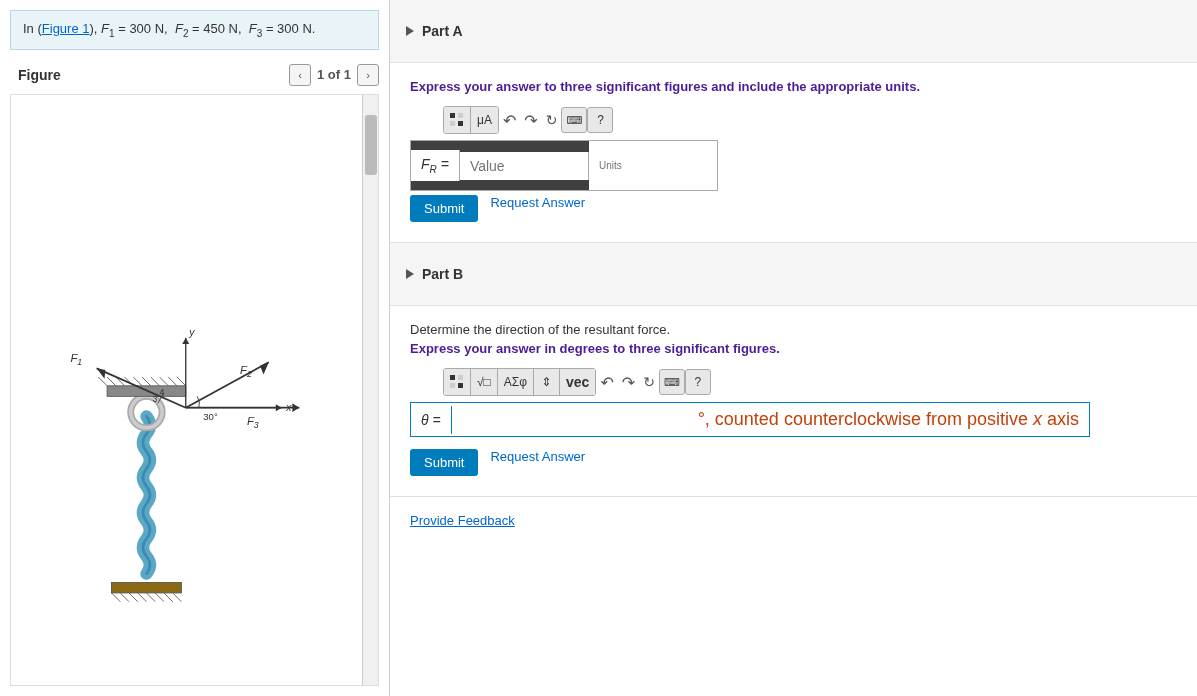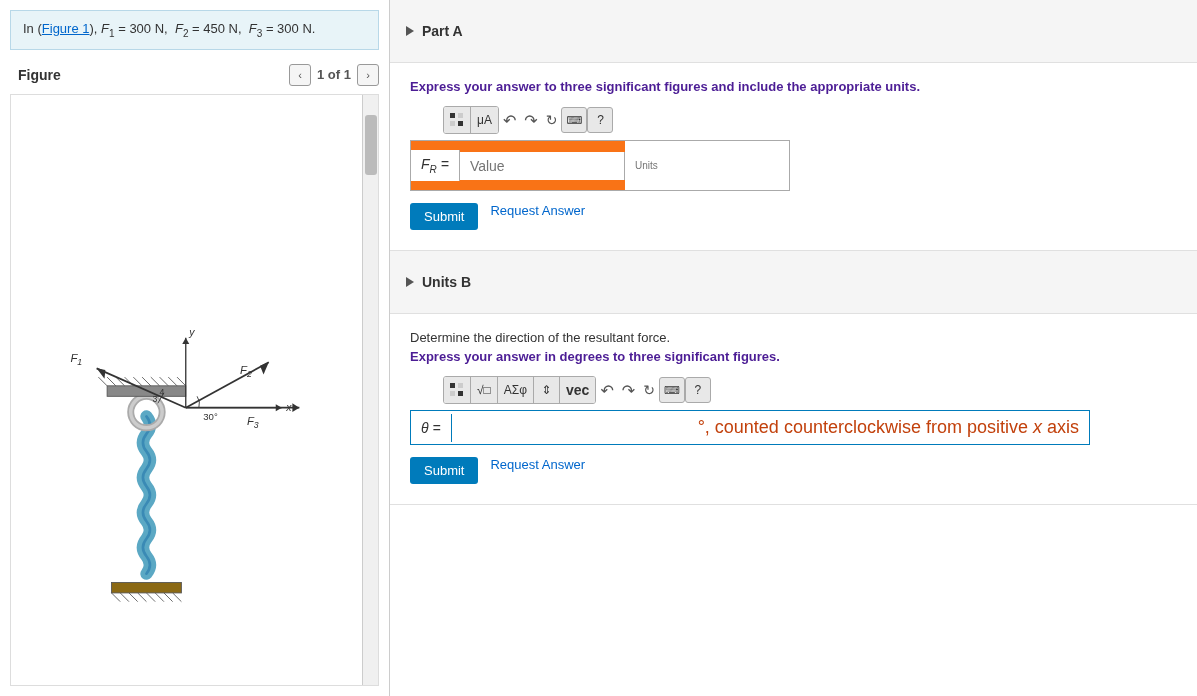--- a/index.html
+++ b/index.html
@@ -167,23 +167,23 @@
       display: flex;
       align-items: center;
       justify-content: center;
     }
 
     
     .input-row {
       display: flex;
       align-items: center;
       border: 1px solid #aaa;
-      background: #f97316;
-      margin-bottom: 12px;
-      width: 380px;
+      background: #404040;
+      margin-bottom: 4px;
+      width: 308px;
     }
 
     .input-label {
       padding: 6px 10px;
       font-style: italic;
       font-size: 14px;
       color: #333;
       white-space: nowrap;
       border-right: 1px solid #aaa;
       background: #fff;
@@ -475,21 +475,21 @@
       <div class="action-row">
         <button class="submit-btn">Submit</button>
         <a href="#" class="request-link">Request Answer</a>
       </div>
     </div>
   </div>
 
   <div class="part-section">
     <div class="part-header">
       <span class="triangle-icon"></span>
-      <span>Units B</span>
+      <span>Part B</span>
     </div>
     <div class="part-content">
       <p class="instruction-text">Determine the direction of the resultant force.</p>
       <p class="instruction-bold">Express your answer in degrees to three significant figures.</p>
 
       <div class="math-toolbar">
         <div class="toolbar-group">
           <button class="toolbar-btn">
             <span class="grid-icon">
               <span class="grid-cell dark"></span>
@@ -520,14 +520,15 @@
         </span>
       </div>
 
       <div class="action-row">
         <button class="submit-btn">Submit</button>
         <a href="#" class="request-link">Request Answer</a>
       </div>
     </div>
   </div>
 
+  <a href="#" class="feedback-link">Provide Feedback</a>
 
 </div>
 
 </body></html>

